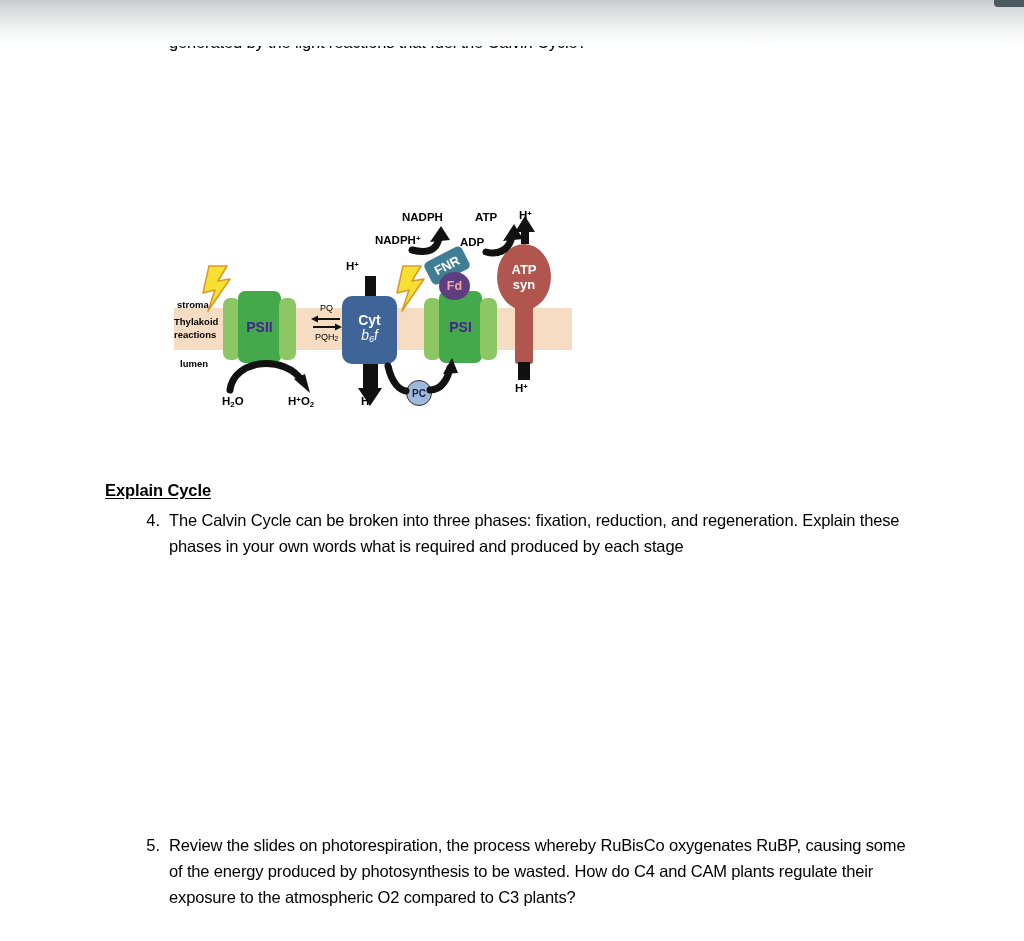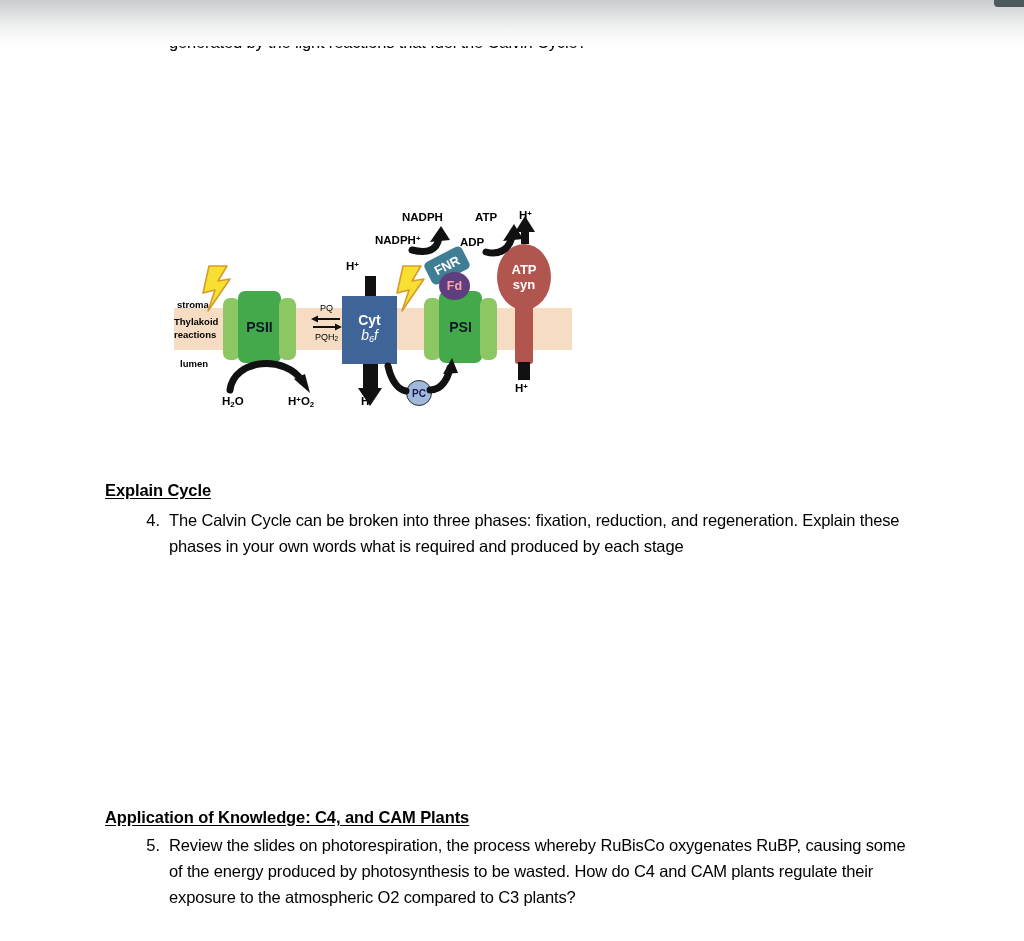--- a/index.html
+++ b/index.html
@@ -93,37 +93,37 @@
 
   
   .psub {
     background: #8dc763;
     border-radius: 7px;
   }
   .pmain {
     background: #43a94a;
     border-radius: 7px;
     display: flex; align-items: center; justify-content: center;
-    color: #0f172a; font-weight: bold;
+    color: #4c1d95; font-weight: bold;
   }
 
   
   .psii-l { left: 63px;  top: 100px; width: 17px; height: 62px; }
   .psii-c { left: 78px;  top: 93px;  width: 43px; height: 72px; font-size: 14px; }
   .psii-r { left: 119px; top: 100px; width: 17px; height: 62px; }
 
   
   .psi-l { left: 264px; top: 100px; width: 17px; height: 62px; }
   .psi-c { left: 279px; top: 93px;  width: 43px; height: 72px; font-size: 14px; }
   .psi-r { left: 320px; top: 100px; width: 17px; height: 62px; }
 
   
   .cyt {
     left: 182px; top: 98px; width: 55px; height: 68px;
-    background: #3f6598; border-radius: 0;
+    background: #3f6598; border-radius: 10px;
     color: #fff; display: flex; flex-direction: column;
     align-items: center; justify-content: center;
     line-height: 15px;
   }
   .cyt .l1 { font-size: 14px; font-weight: bold; }
   .cyt .l2 { font-size: 14px; font-weight: normal; font-style: italic; }
   .cyt .l2 sub { font-size: 9px; font-style: italic; }
 
   
   .fnr {
@@ -289,21 +289,20 @@
     </svg>
   </div>
 
   <div class="section-head" style="left:105px; top:481px;">Explain Cycle</div>
 
   <div class="qitem" style="left:130px; top:507px; width:790px;">
     <div class="qnum">4.</div>
     <div class="qtext" style="width:745px;">The Calvin Cycle can be broken into three phases: fixation, reduction, and regeneration. Explain these phases in your own words what is required and produced by each stage</div>
   </div>
 
-  <div class="section-head" style="left:105px; top:808px;">Application of Knowledge: C4, and CAM Plants</div>
 
   <div class="qitem" style="left:130px; top:832px; width:790px;">
     <div class="qnum">5.</div>
     <div class="qtext" style="width:740px;">Review the slides on photorespiration, the process whereby RuBisCo oxygenates RuBP, causing some of the energy produced by photosynthesis to be wasted. How do C4 and CAM plants regulate their exposure to the atmospheric O2 compared to C3 plants?</div>
   </div>
 
 </div>
 
 <div class="top-fade"></div>
 <div class="top-corner-tab"></div>

